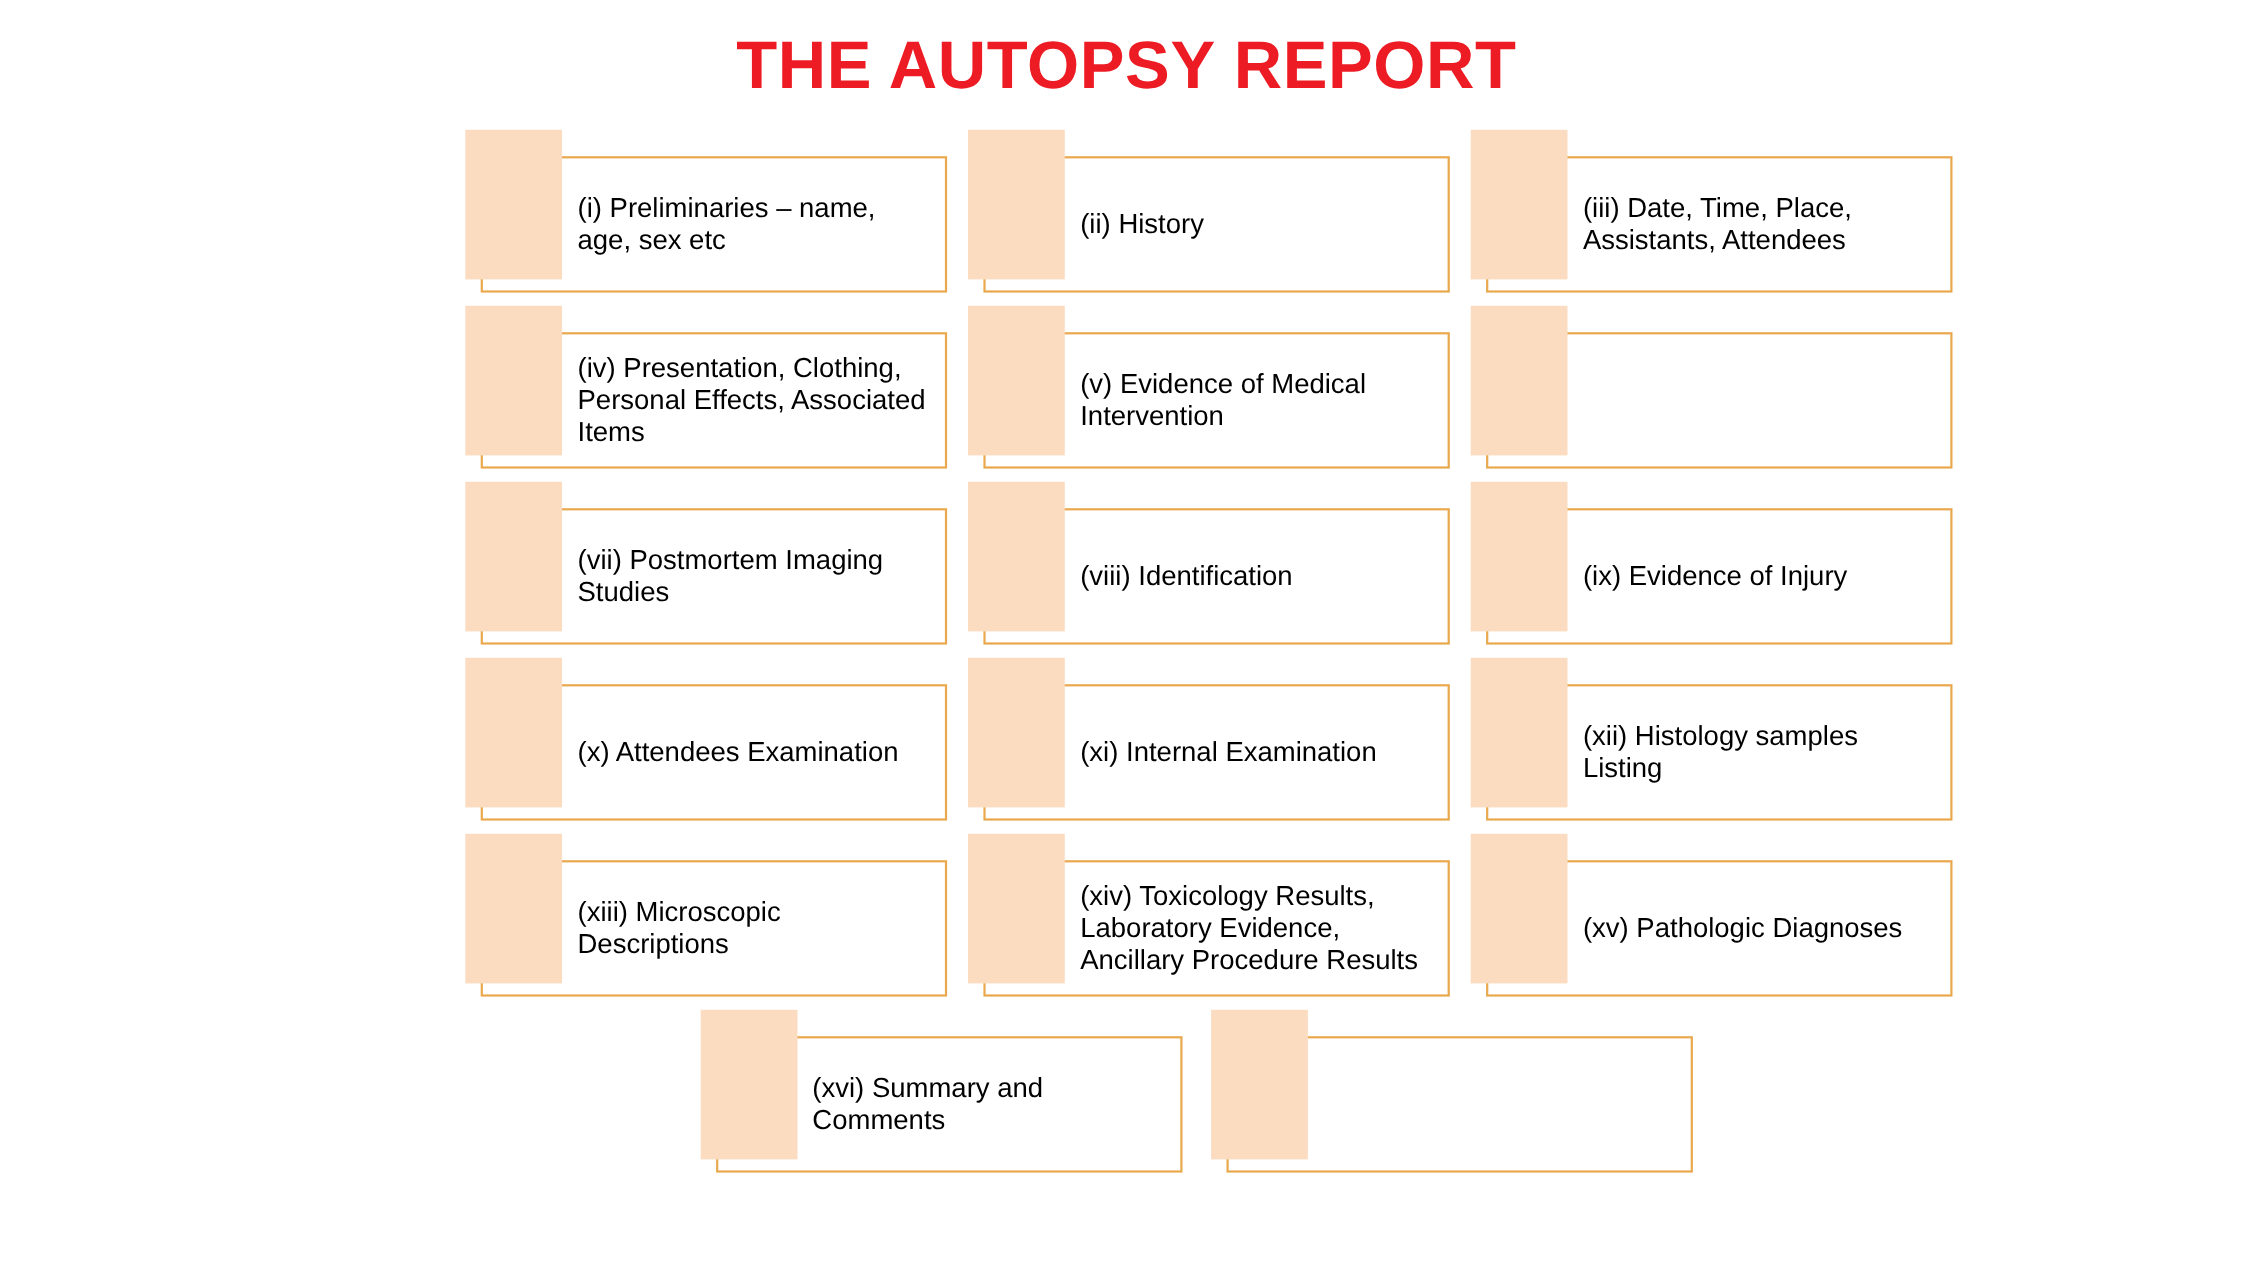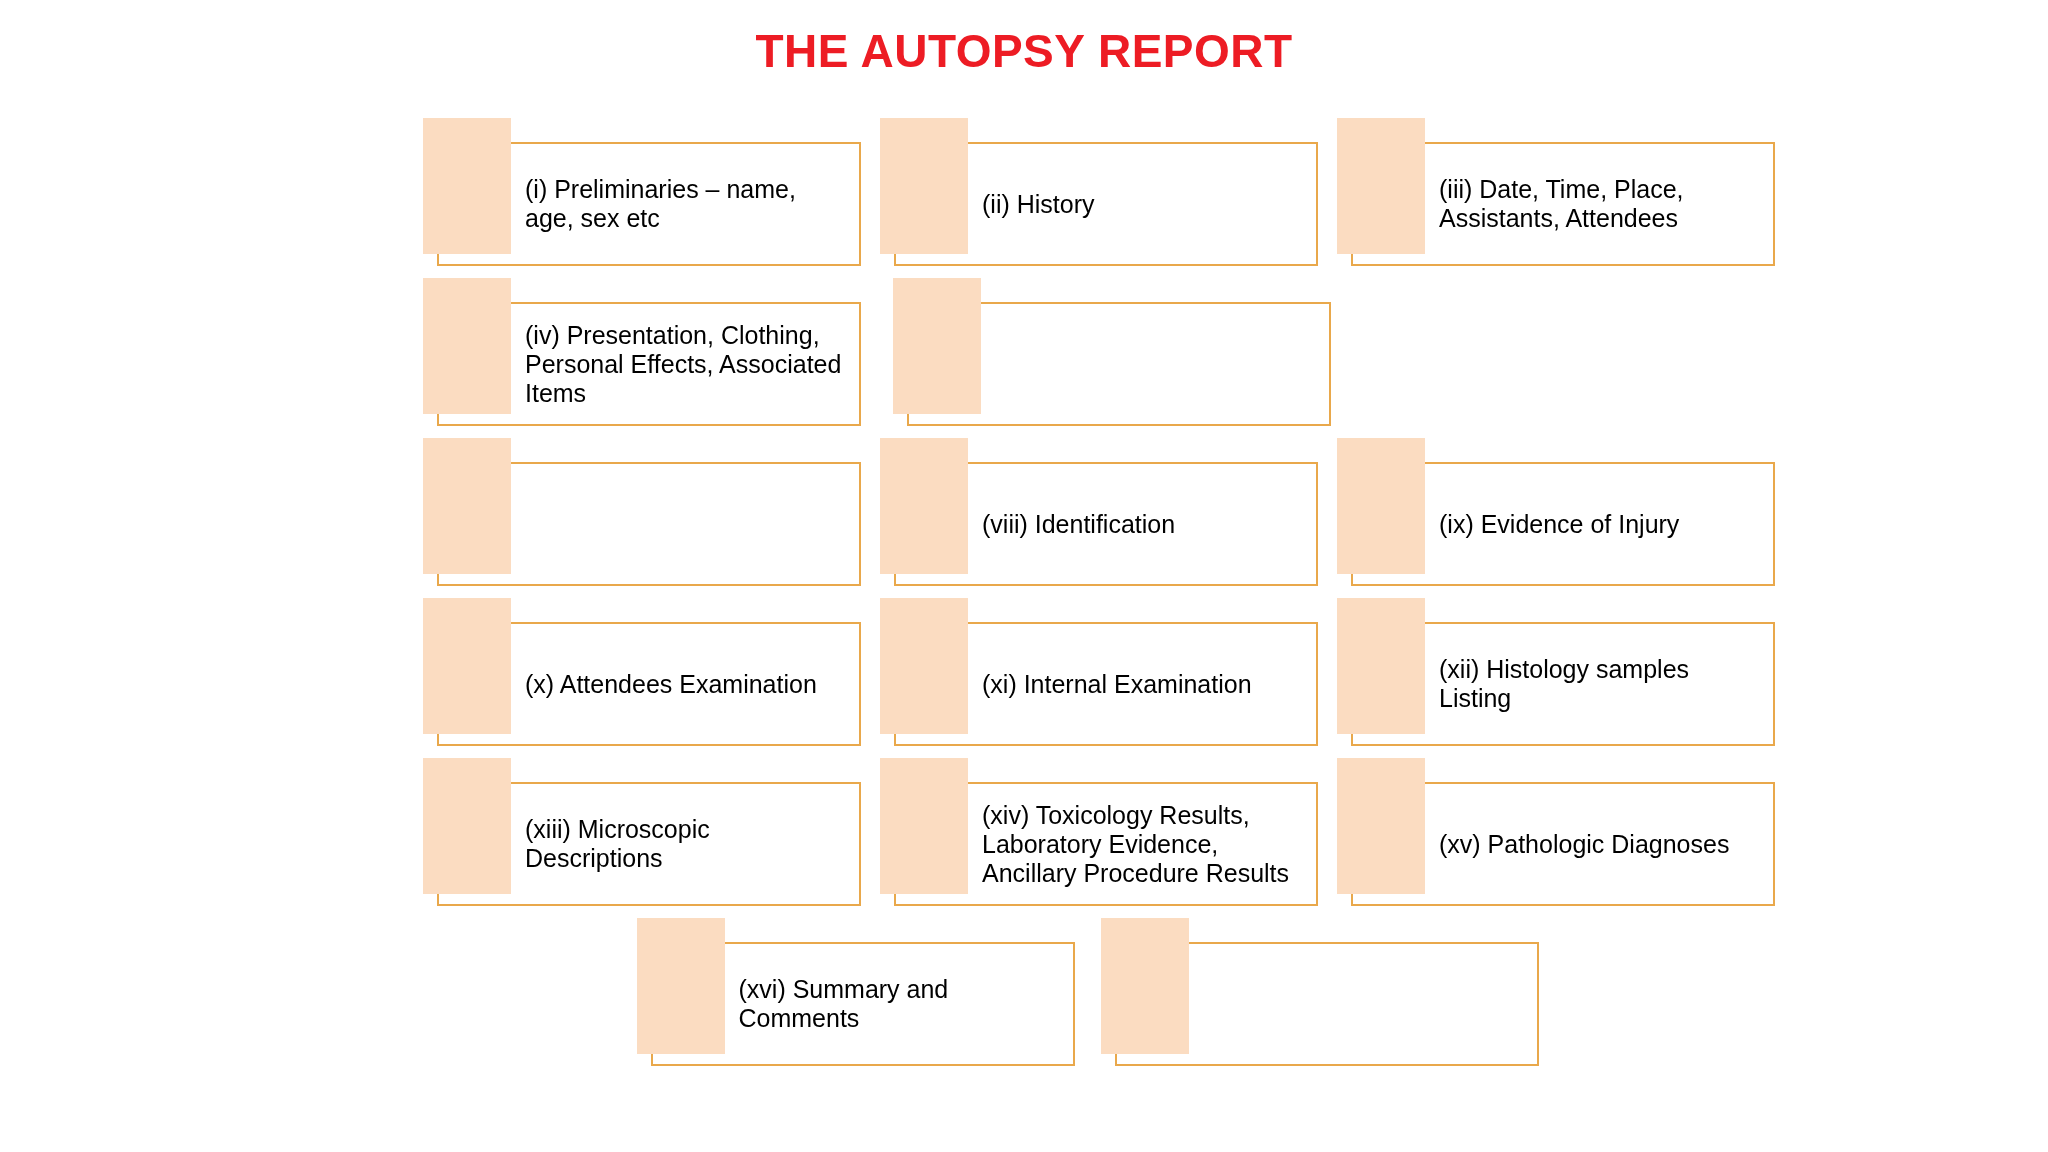--- a/index.html
+++ b/index.html
@@ -16,21 +16,21 @@
     position: relative;
   }
 
   
   .slide-title {
     position: absolute;
     top: 26px;
     left: 0;
     width: 2048px;
     text-align: center;
-    font-size: 46px;
+    font-size: 61px;
     font-weight: bold;
     color: #ED1C24;
     letter-spacing: 0.5px;
     line-height: 1.1;
     white-space: nowrap;
   }
 
   
   .grid {
     position: absolute;
@@ -143,27 +143,37 @@
     <div class="card">
       <div class="card-frame"></div>
       <div class="card-swatch"></div>
       <div class="card-text">
           <span>(iv) Presentation, Clothing, Personal Effects, Associated Items</span>
         </div>
     </div>
     <div class="card">
       <div class="card-frame"></div>
       <div class="card-swatch"></div>
-    </div>
-  </div>
-
-  <div class="row">
-    <div class="card">
-      <div class="card-frame"></div>
-      <div class="card-swatch"></div>
+      <div class="card-text">
+          <span>(v) Evidence of Medical Intervention</span>
+        </div>
+    </div>
+    <div class="card">
+      <div class="card-frame"></div>
+      <div class="card-swatch"></div>
+    </div>
+  </div>
+
+  <div class="row">
+    <div class="card">
+      <div class="card-frame"></div>
+      <div class="card-swatch"></div>
+      <div class="card-text">
+          <span>(vii) Postmortem Imaging Studies</span>
+        </div>
     </div>
     <div class="card">
       <div class="card-frame"></div>
       <div class="card-swatch"></div>
       <div class="card-text">
           <span>(viii) Identification</span>
         </div>
     </div>
     <div class="card">
       <div class="card-frame"></div>

